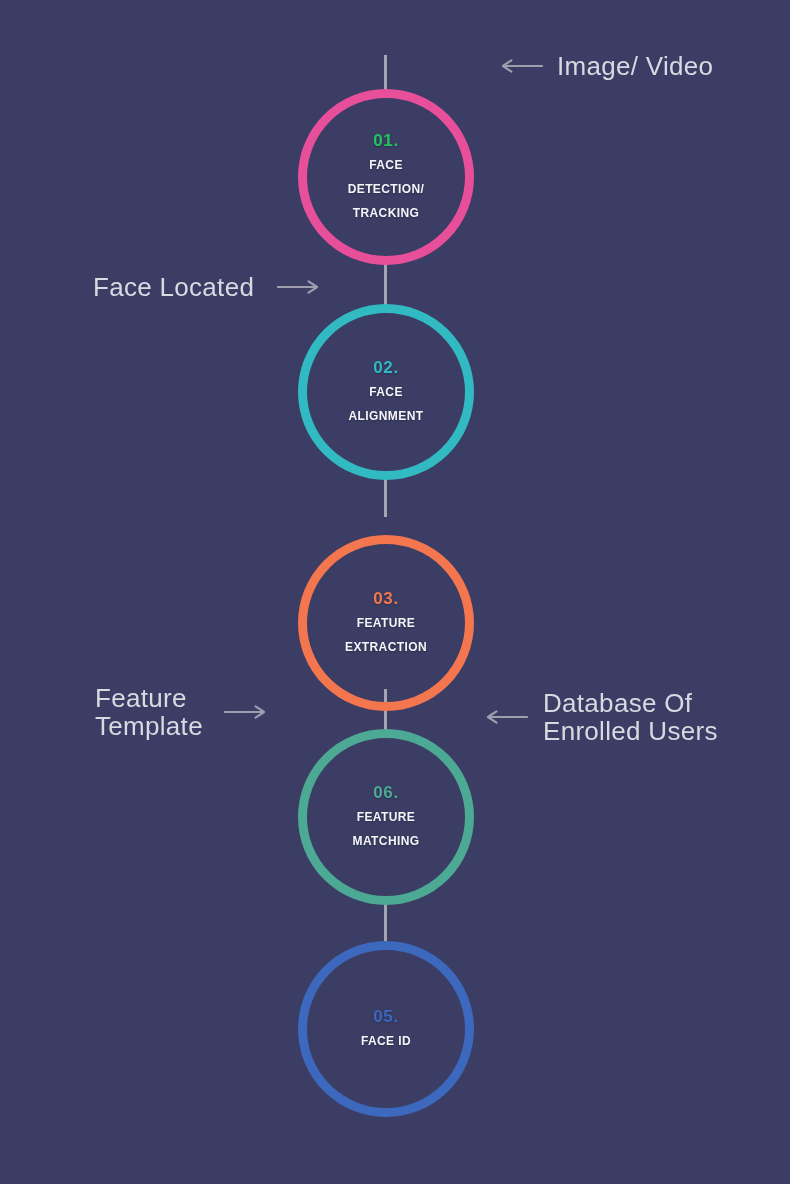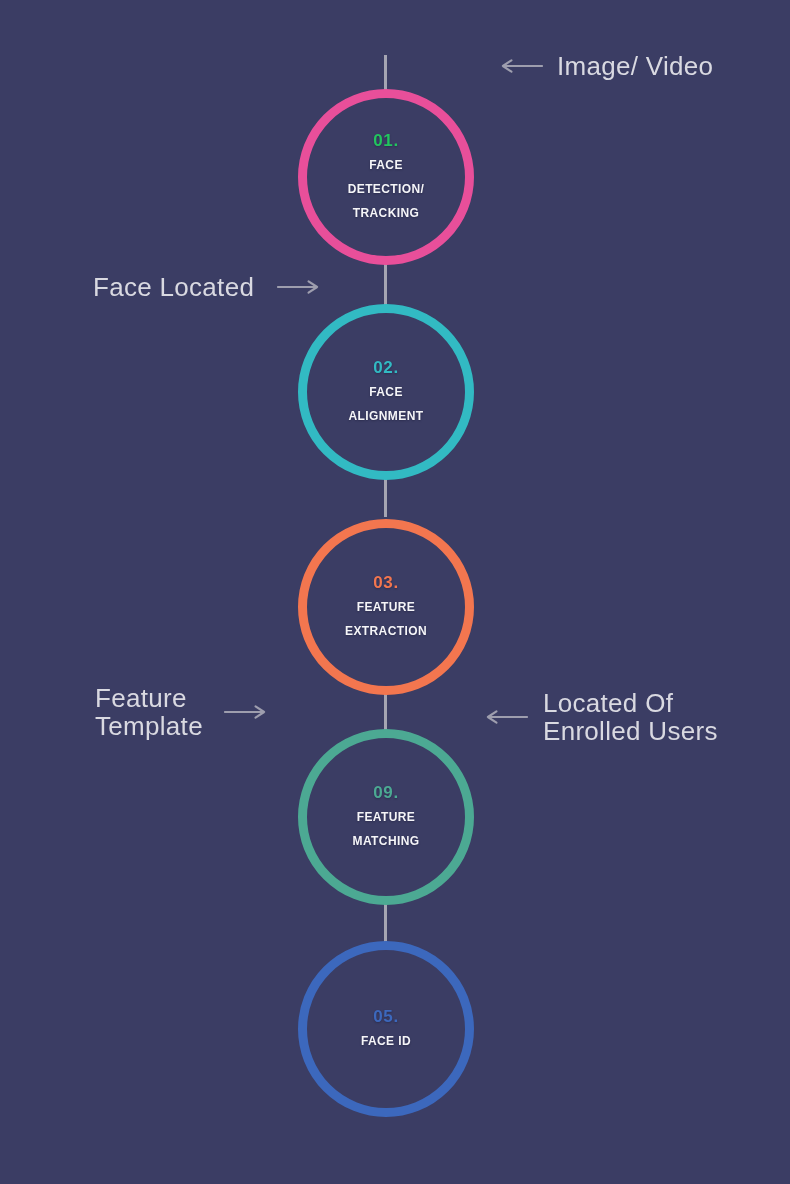--- a/index.html
+++ b/index.html
@@ -32,21 +32,21 @@
     border-radius: 50%;
     display: flex;
     flex-direction: column;
     align-items: center;
     justify-content: center;
     text-align: center;
     z-index: 2;
   }
   .step-1 { top: 89px; }
   .step-2 { top: 304px; }
-  .step-3 { top: 519px; text-align: center; }
+  .step-3 { top: 535px; text-align: center; }
   .step-4 { top: 729px; }
   .step-5 { top: 941px; }
   .step-number {
     font-size: 17px;
     font-weight: 700;
     letter-spacing: 0.6px;
     line-height: 24px;
     text-shadow: 0 1px 2px rgba(18,18,40,0.35);
   }
   .step-label {
@@ -119,21 +119,21 @@
 ALIGNMENT</div>
   </div>
 
   <div class="step-circle step-3" style="border-color: rgb(243, 118, 79);">
     <div class="step-number" style="color: rgb(243, 118, 79);">03.</div>
     <div class="step-label">FEATURE
 EXTRACTION</div>
   </div>
 
   <div class="step-circle step-4" style="border-color: rgb(76, 169, 147);">
-    <div class="step-number" style="color: rgb(76, 169, 147);">09.</div>
+    <div class="step-number" style="color: rgb(76, 169, 147);">06.</div>
     <div class="step-label">FEATURE
 MATCHING</div>
   </div>
 
   <div class="step-circle step-5" style="border-color: rgb(60, 104, 189);">
     <div class="step-number" style="color: rgb(60, 104, 189);">05.</div>
     <div class="step-label">FACE ID</div>
   </div>
 
   <div class="annotation ann-image-video">
@@ -164,17 +164,17 @@
       </svg>
     </span>
   </div>
 
   <div class="annotation ann-database">
     <span class="arrow">
       <svg width="44" height="16" viewBox="0 0 46 16" fill="none">
         <path d="M44 8 H3 M12 2 L3 8 L12 14" stroke="currentColor" stroke-width="2.2" stroke-linecap="round" stroke-linejoin="round"></path>
       </svg>
     </span>
-    <span class="ann-text">Located Of
+    <span class="ann-text">Database Of
 Enrolled Users</span>
   </div>
 
 </div>
 
 </body></html>

